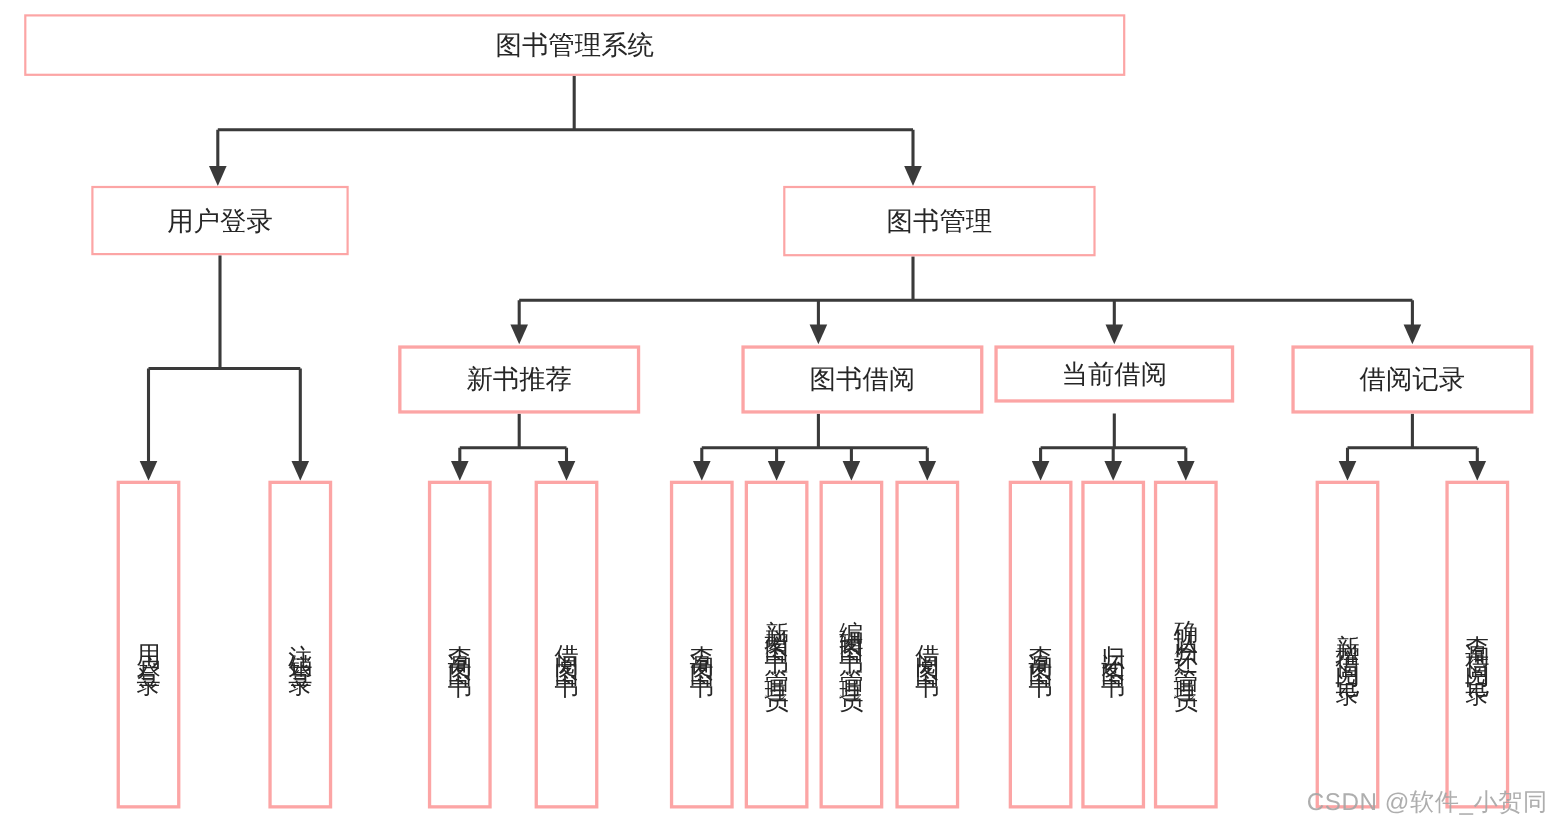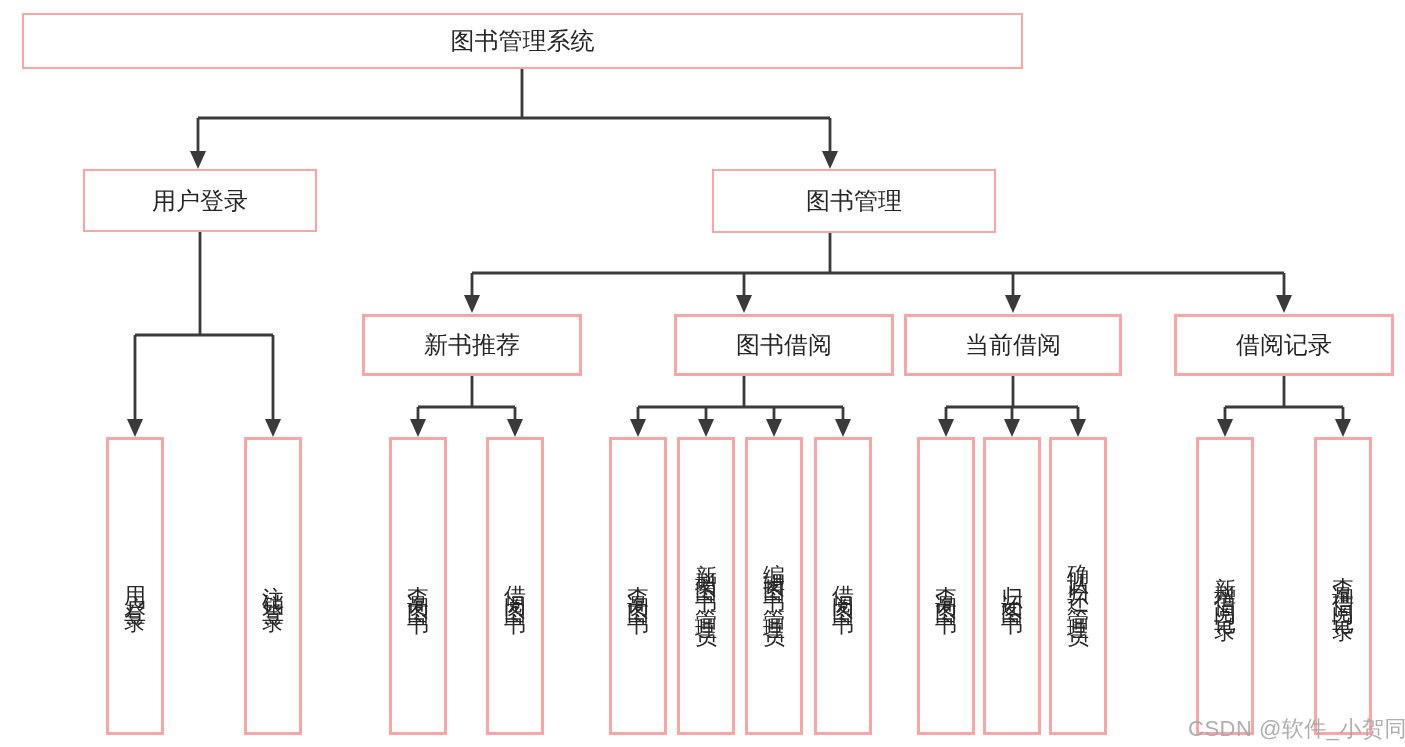--- a/index.html
+++ b/index.html
@@ -107,21 +107,21 @@
   <div class="box lvl2" style="left:712px; top:169px; width:284px; height:64px;">
     <span>图书管理</span>
   </div>
 
   <div class="box lvl3" style="left:362px; top:314px; width:220px; height:62px;">
     <span>新书推荐</span>
   </div>
   <div class="box lvl3" style="left:630px; top:314px; width:220px; height:62px;margin-left:44px;">
     <span>图书借阅</span>
   </div>
-  <div class="box lvl3" style="left:904px; top:314px; width:218px; height:62px;">
+  <div class="box lvl3" style="left:904px; top:314px; width:218px; height:52px;">
     <span>当前借阅</span>
   </div>
   <div class="box lvl3" style="left:1174px; top:314px; width:220px; height:62px;">
     <span>借阅记录</span>
   </div>
 
   <div class="box leaf" style="left:106px; top:437px; width:58px; height:298px;">
     <span class="vtext">用户登录</span>
   </div>
   <div class="box leaf" style="left:244px; top:437px; width:58px; height:298px;">

